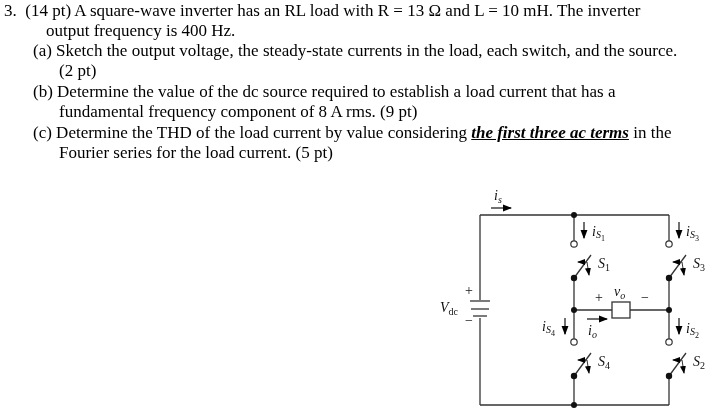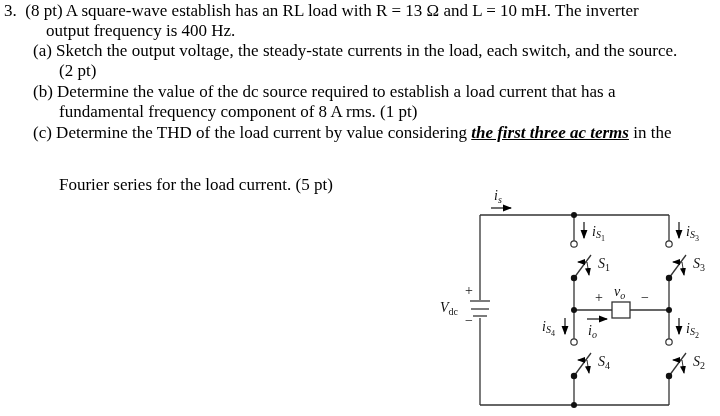--- a/index.html
+++ b/index.html
@@ -9,32 +9,32 @@
     .em { }
     .bold-ul { font-weight:bold; font-style:italic; text-decoration:underline;text-align:center; }
     svg.circuit { position:absolute; left:0; top:0; }
     svg text { font-family:"Liberation Serif","DejaVu Serif",serif; }
   </style>
 </head>
 <body>
 
 <div class="line" style="left:4px; top:2px;">
   <span>3.</span>&nbsp;
-  <span>(8 pt)</span>
-  <span>A square-wave establish has an </span><span class="em">RL</span><span> load with </span><span class="em">R</span><span> = 13 Ω and </span><span class="em">L</span><span> = 10 mH. The inverter</span>
+  <span>(14 pt)</span>
+  <span>A square-wave inverter has an </span><span class="em">RL</span><span> load with </span><span class="em">R</span><span> = 13 Ω and </span><span class="em">L</span><span> = 10 mH. The inverter</span>
 </div>
 <div class="line" style="left:46px; top:22px;">output frequency is 400 Hz.</div>
 <div class="line" style="left:33px; top:42px;text-align:center;">(a) Sketch the output voltage, the steady-state currents in the load, each switch, and the source.</div>
 <div class="line" style="left:59px; top:62px;">(2 pt)</div>
 <div class="line" style="left:33px; top:83px;">(b) Determine the value of the dc source required to establish a load current that has a</div>
-<div class="line" style="left:59px; top:103px;">fundamental frequency component of 8 A rms. (1 pt)</div>
+<div class="line" style="left:59px; top:103px;">fundamental frequency component of 8 A rms. (9 pt)</div>
 <div class="line" style="left:33px; top:124px;">
   <span>(c) Determine the THD of the load current by value considering </span><span class="bold-ul">the first three ac terms</span><span> in the</span>
 </div>
-<div class="line" style="left:59px; top:144px;margin-top:32px;">Fourier series for the load current. (5 pt)</div>
+<div class="line" style="left:59px; top:144px;">Fourier series for the load current. (5 pt)</div>
 
 <svg class="circuit" width="720" height="416">
   <defs>
     <marker id="arr" markerWidth="8" markerHeight="6" refX="7" refY="3" orient="auto">
       <path d="M0,0 L8,3 L0,6 z" fill="#000"></path>
     </marker>
   </defs>
   <g stroke="#333" stroke-width="1.3" fill="none">
 
     <line x1="480" y1="215" x2="480" y2="300"></line>

